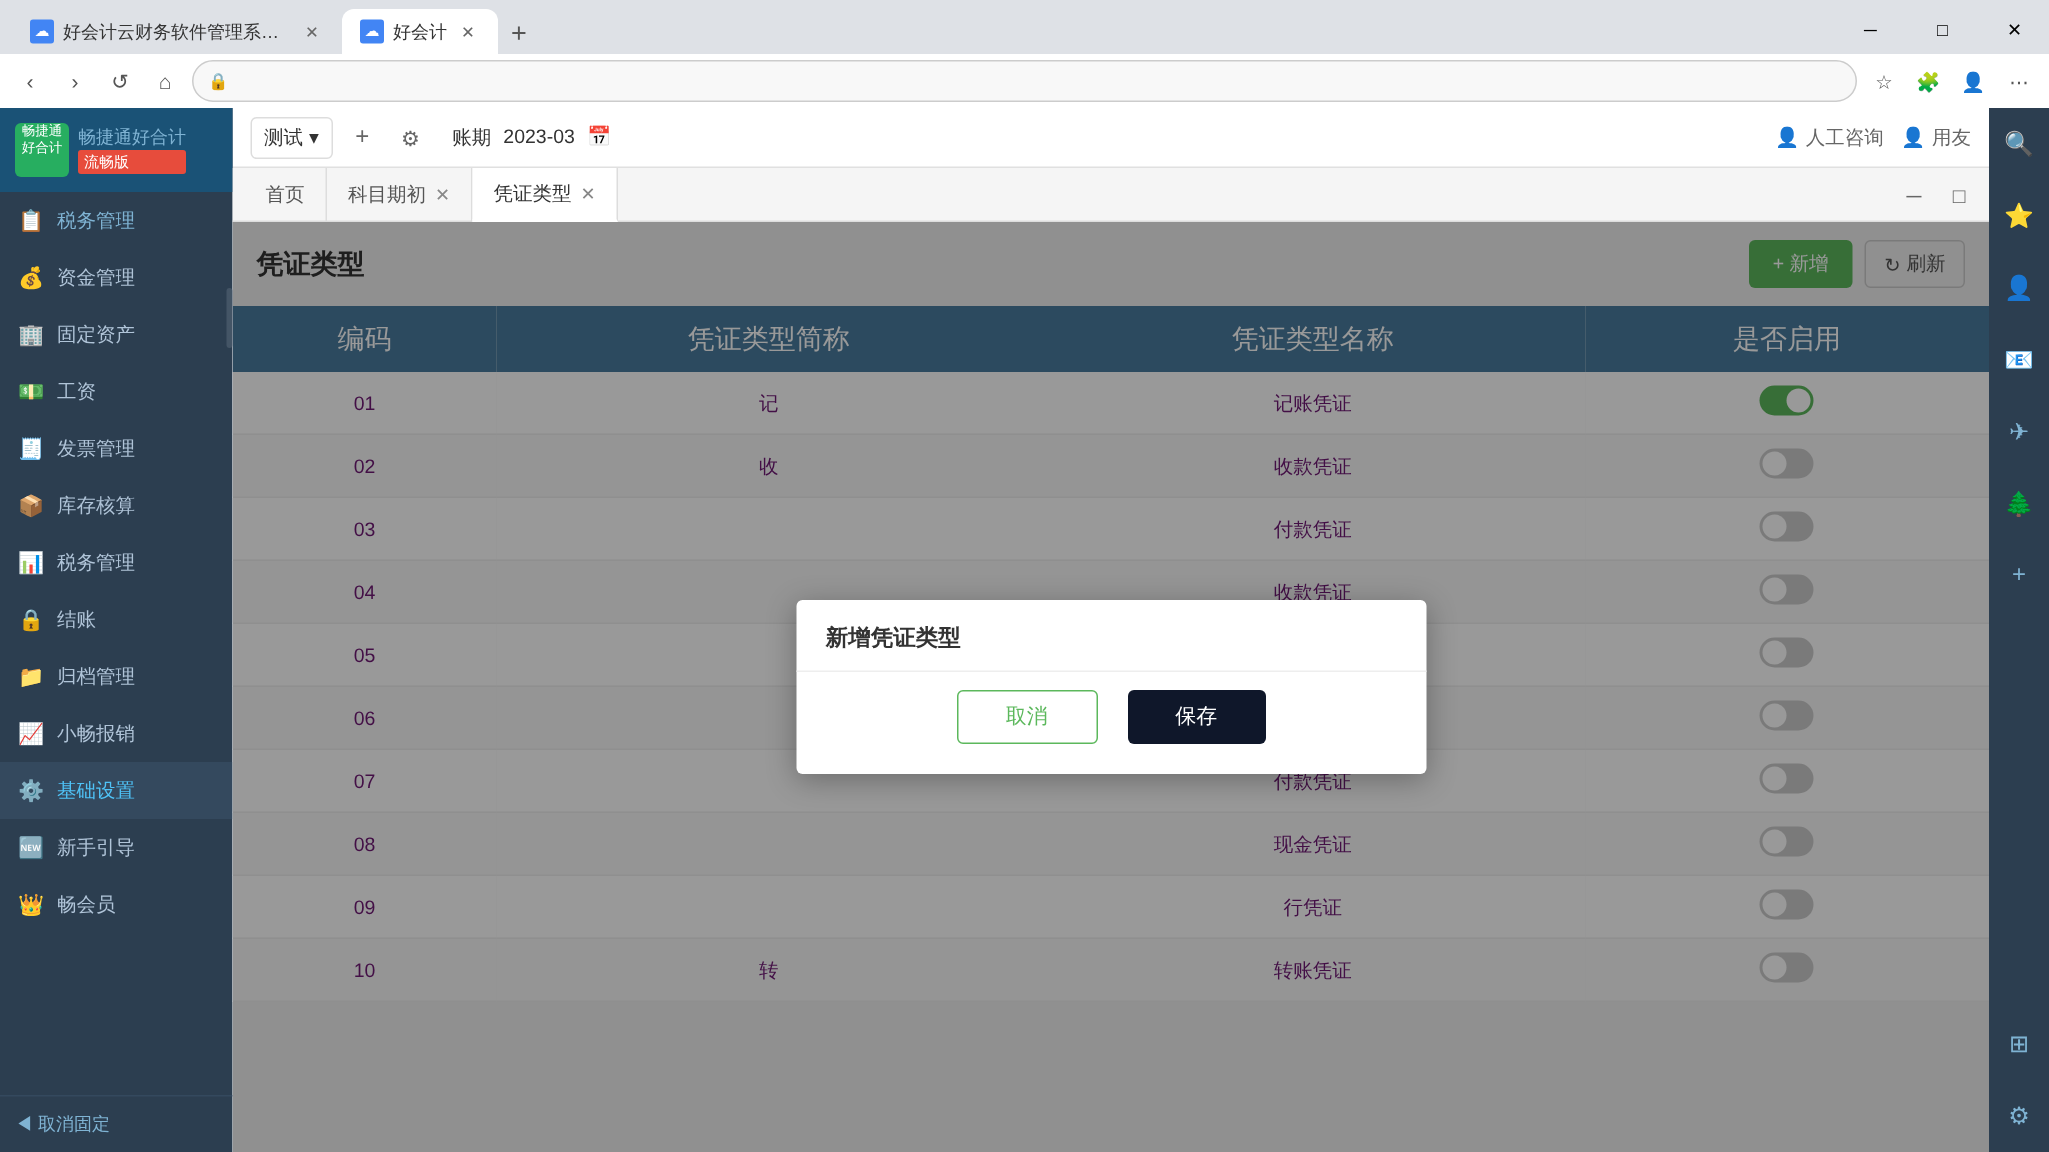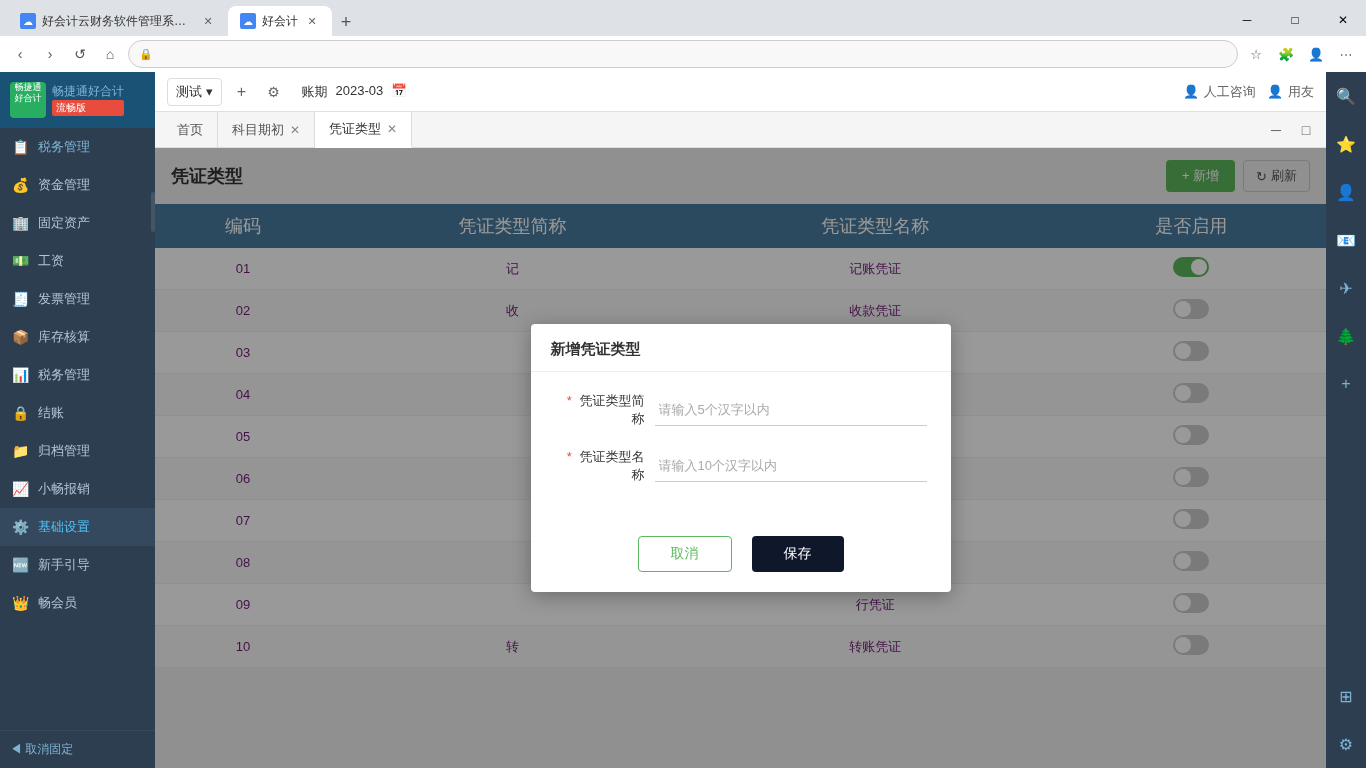--- a/index.html
+++ b/index.html
@@ -369,36 +369,20 @@
       </td>
     </tr>
           </tbody>
       </table>
 
       <div class="modal-overlay">
         <div class="modal">
           <div class="modal-header">
             <span>新增凭证类型</span>
           </div>
-          <div class="modal-body">
-            <div class="form-row">
-              <div class="form-label">
-                <span class="form-required">*</span>
-                凭证类型简称
-              </div>
-              <input class="form-input" type="text" placeholder="请输入5个汉字以内" style="">
-            </div>
-            <div class="form-row">
-              <div class="form-label">
-                <span class="form-required">*</span>
-                凭证类型名称
-              </div>
-              <input class="form-input" type="text" placeholder="请输入10个汉字以内" style="">
-            </div>
-          </div>
           <div class="modal-footer">
             <button class="btn-cancel">
               <span>取消</span>
             </button>
             <button class="btn-save">
               <span>保存</span>
             </button>
           </div>
         </div>
       </div>

